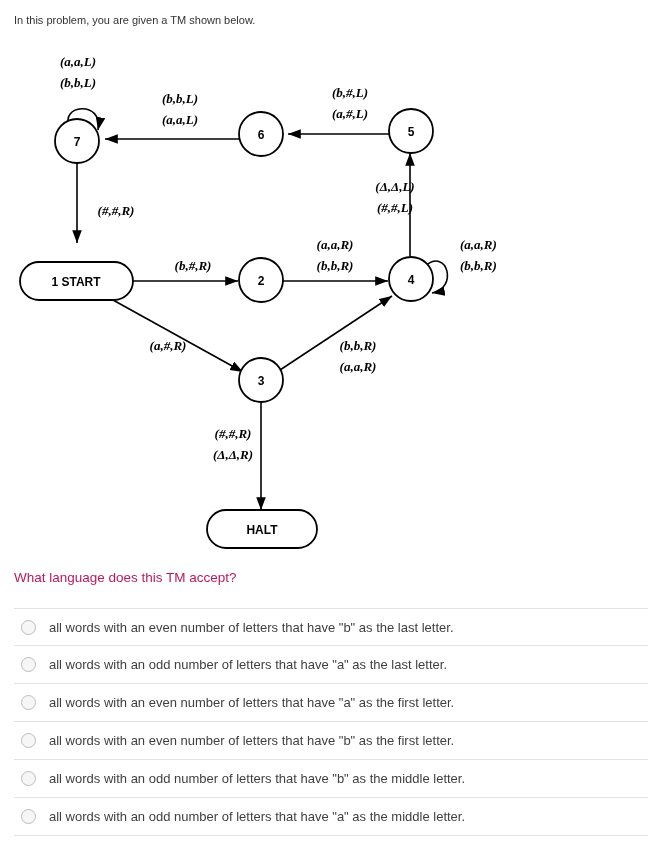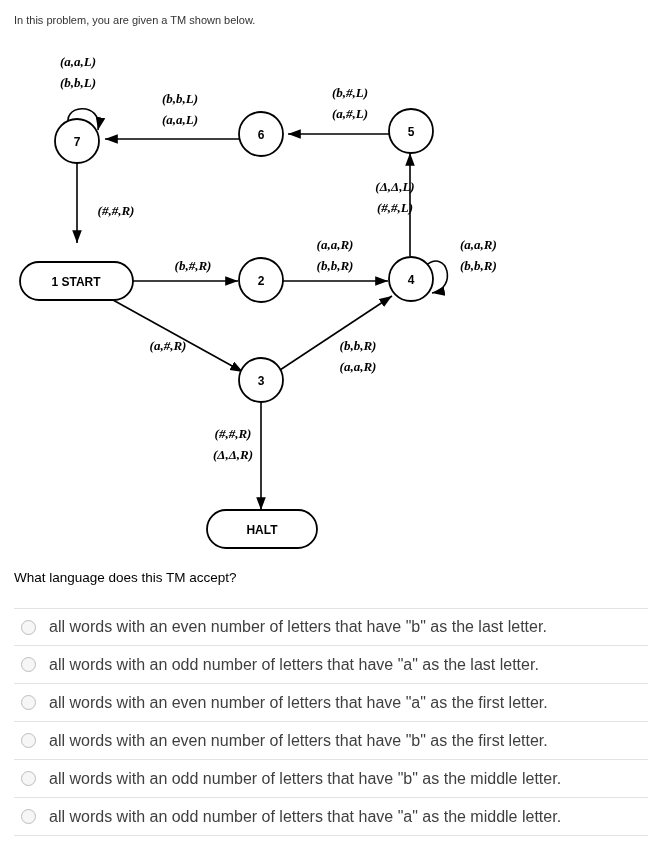--- a/index.html
+++ b/index.html
@@ -27,21 +27,21 @@
     left: 0;
     top: 38px;
     width: 662px;
     height: 520px;
   }
   .question-prompt {
     position: absolute;
     left: 14px;
     top: 570px;
     font-size: 13.5px;
-    color: #000000;
+    color: #be185d;
   }
   .options {
     position: absolute;
     left: 14px;
     top: 608px;
     width: 634px;
   }
   .option-row {
     display: flex;
     align-items: center;
@@ -56,21 +56,21 @@
     width: 13px;
     height: 13px;
     border-radius: 50%;
     border: 1px solid #bdbdbd;
     background: #f6f6f6;
     margin-left: 7px;
     margin-right: 13px;
     flex: 0 0 auto;
   }
   .option-label {
-    font-size: 16px;
+    font-size: 13px;
     color: #3f3f3f;
   }
   svg text {
     font-family: "Liberation Serif", serif;
   }
   .tm-label {
     font-size: 13px;
     font-style: italic;
     font-weight: bold;
   }

